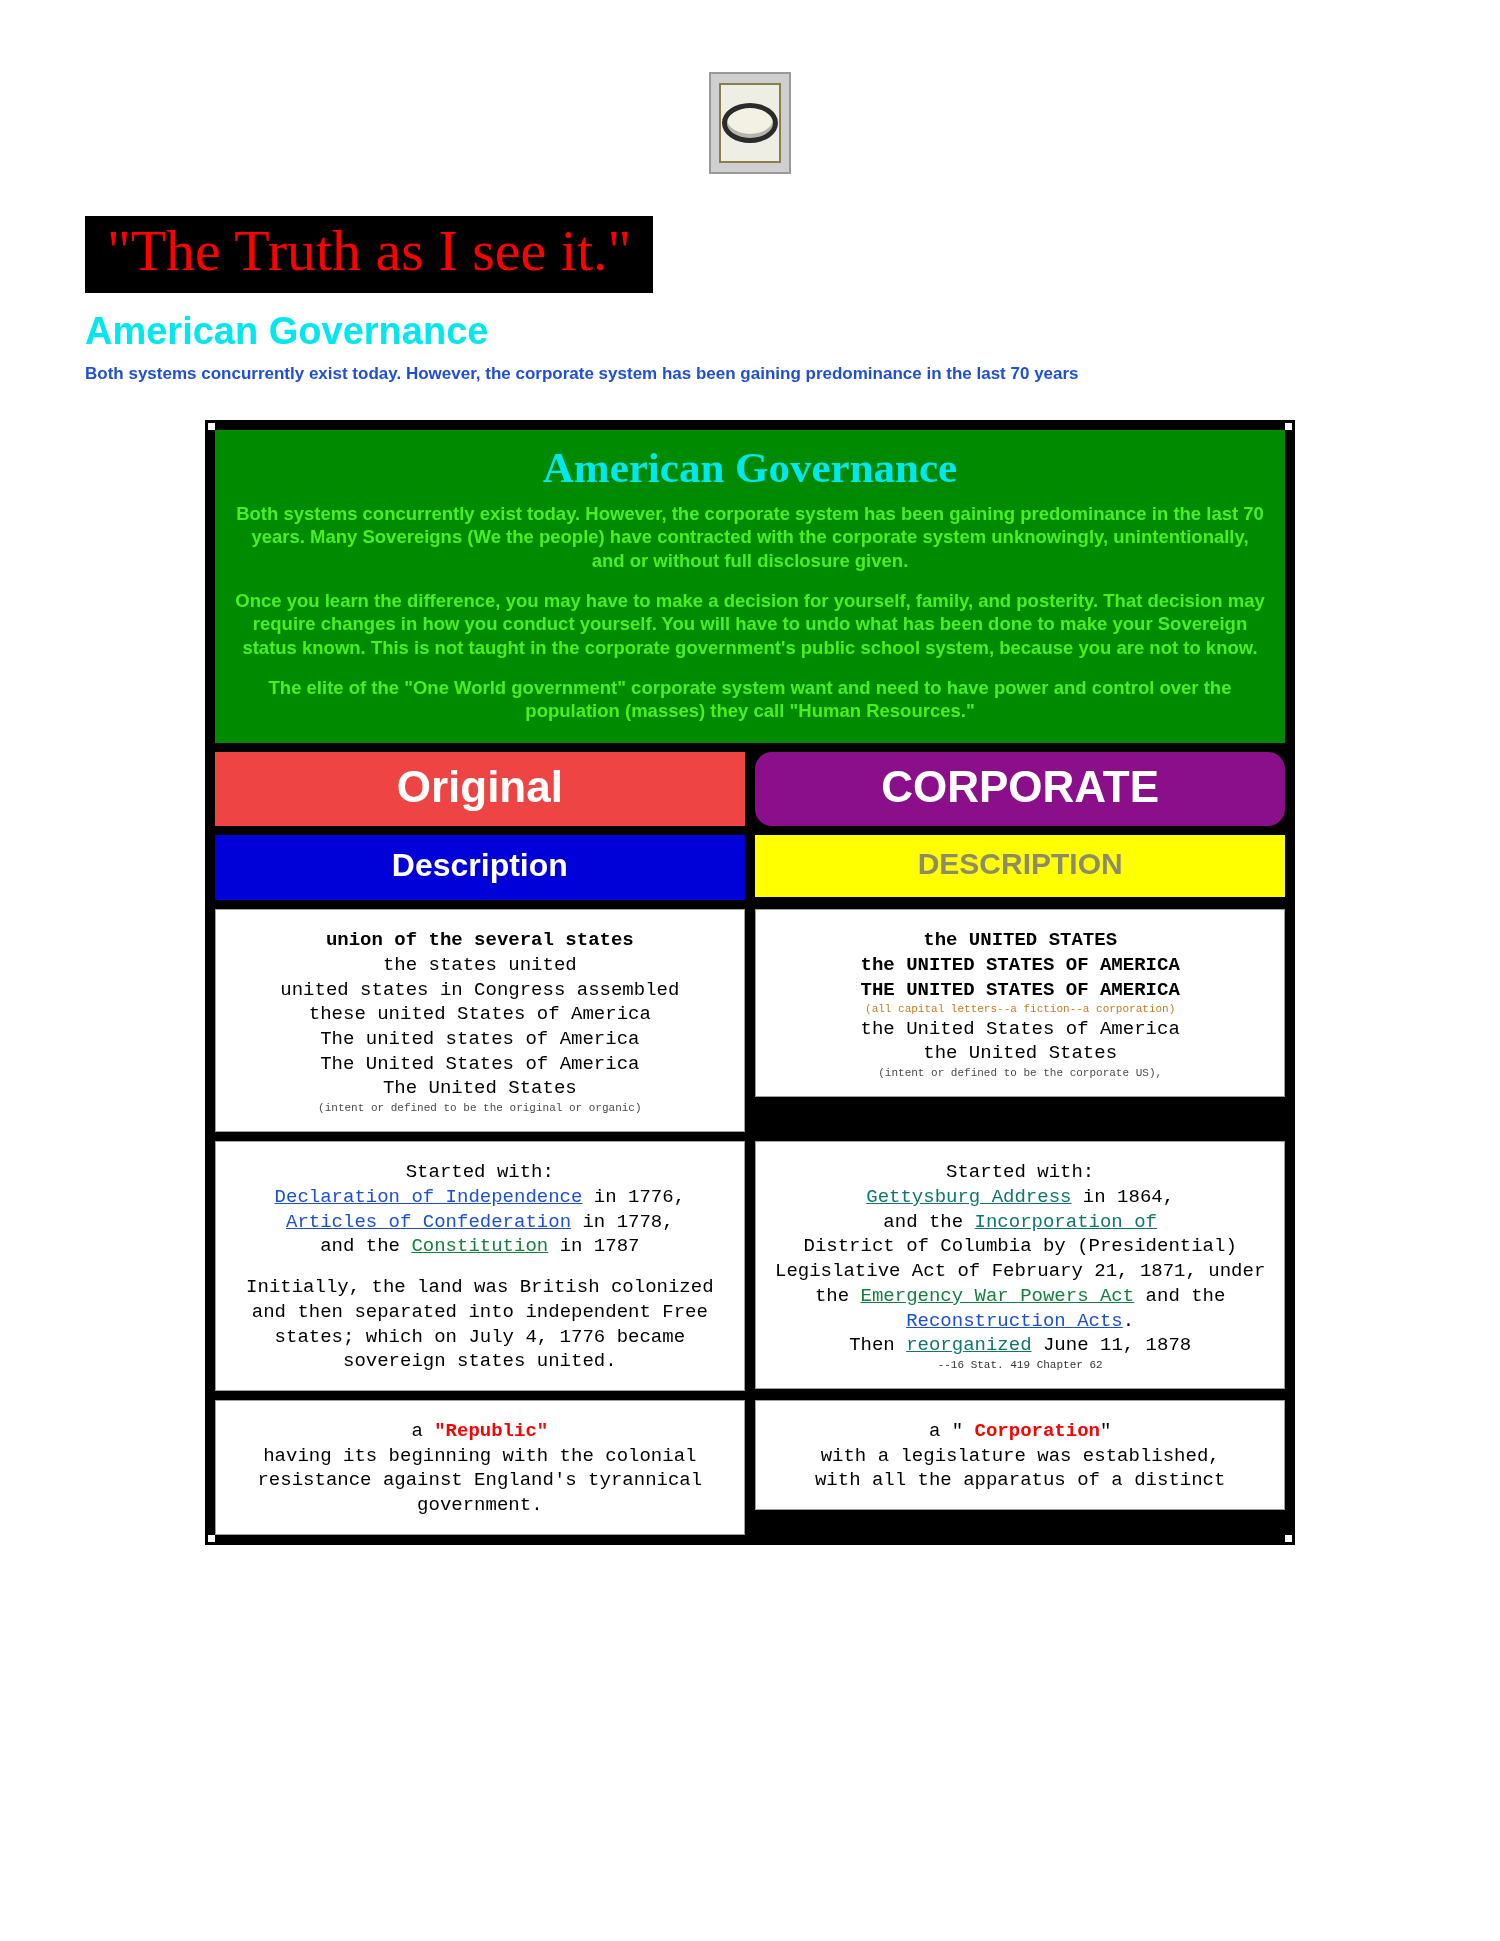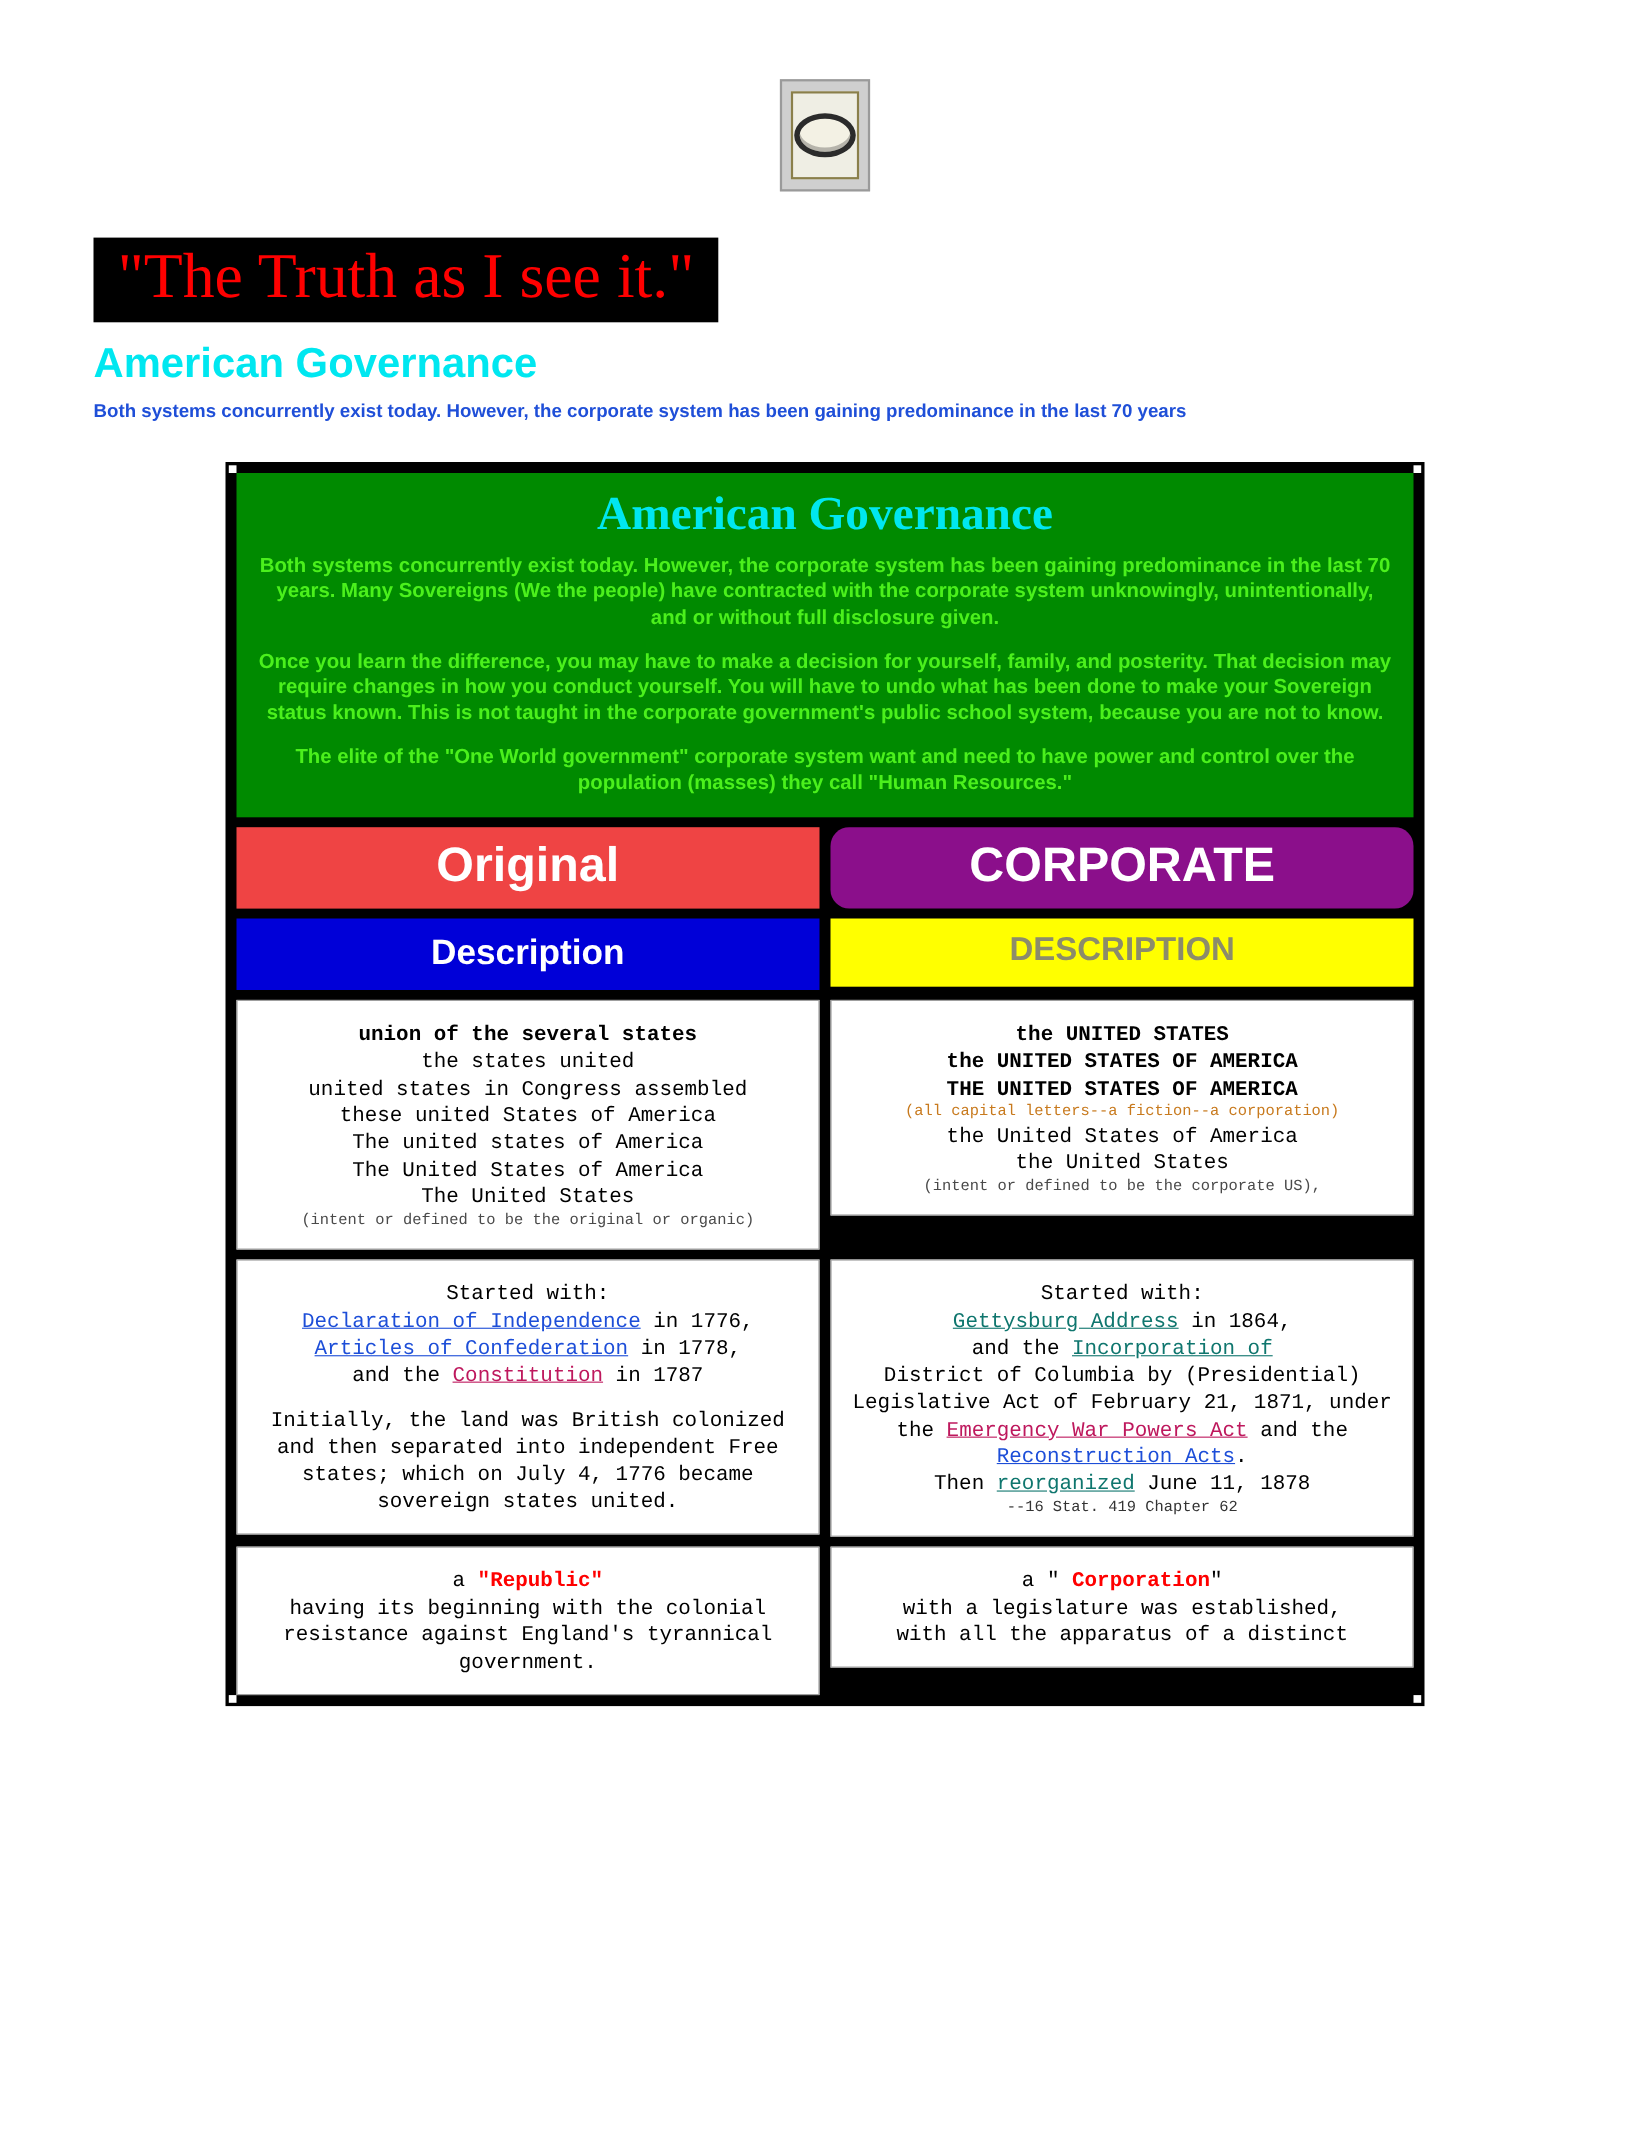--- a/index.html
+++ b/index.html
@@ -177,31 +177,31 @@
     border: 1px solid #9f9f9f;
     text-align: center;
     padding: 18px 14px 16px 14px;
     font-size: 19px;
     line-height: 1.3;
     box-sizing: border-box;
     font-family: Liberation Mono, monospace;
   }
   .body-cell .b { font-weight: bold; }
   .small-note {
-    font-size: 14px;
+    font-size: 11px;
     color: #4a4a4a;
   }
   .small-note.orange { color: #c87a1e; }
   .small-note.dark { color: #333333; }
   .link {
     color: #1d4ed8;
     text-decoration: underline;
   }
   .link-plain {
-    color: #be185d;
+    color: #15803d;
   }
   .red { color: #0f766e; }
   .redb { color: #ff0000; font-weight: bold; }
   .spacer-line { height: 16px; }
 
   
   .handle {
     position: absolute;
     width: 7px;
     height: 7px;

